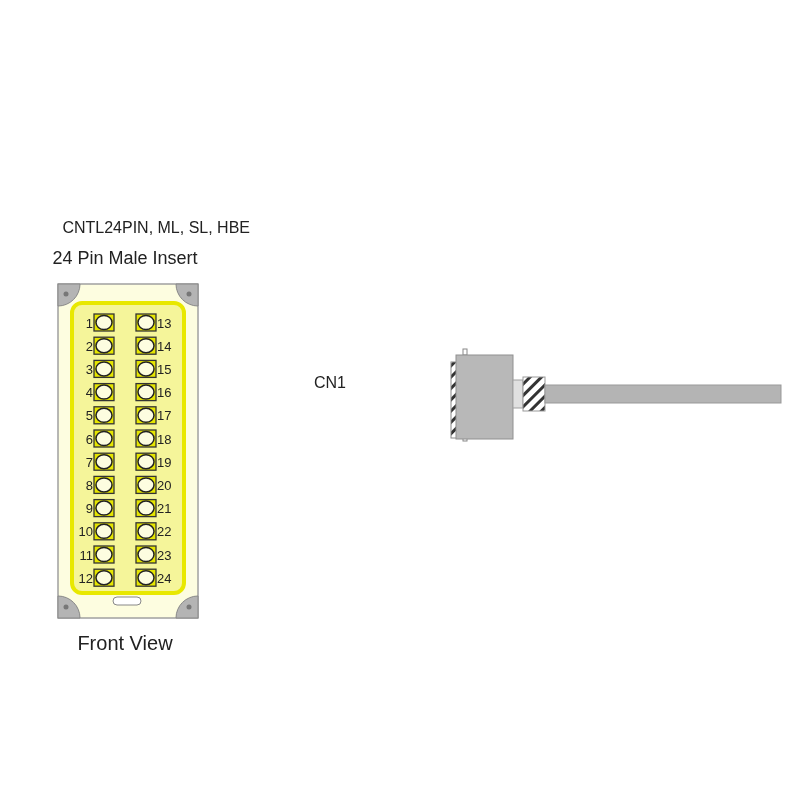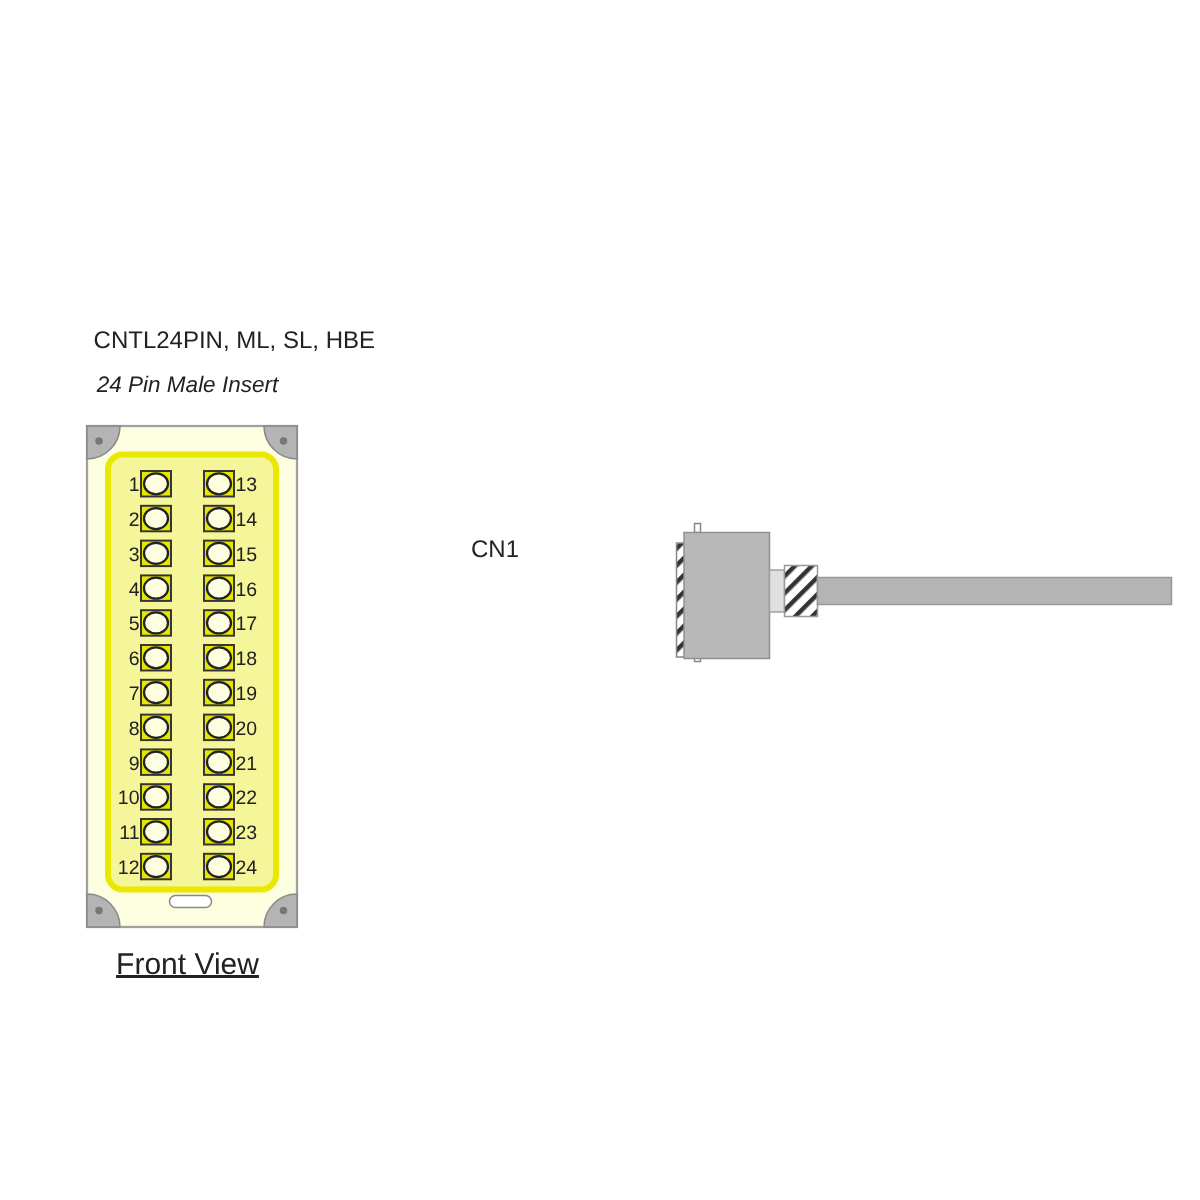--- a/index.html
+++ b/index.html
@@ -1,21 +1,21 @@
 <!DOCTYPE html>
 <html><head>
 <meta charset="utf-8">
 <style>
   html,body{margin:0;padding:0;background:#fff;}
   body{width:800px;height:800px;position:relative;overflow:hidden;font-family:"Liberation Sans",sans-serif;color:#222;}
   .abs{position:absolute;}
   .t1{left:0;width:250px;top:219px;text-align:right;font-size:16px;}
-  .t2{left:0;width:250px;top:248px;text-align:center;font-size:15px;font-style:italic;}
-  .t3{left:0;width:250px;top:632px;text-align:center;font-size:20px;text-decoration:underline;}
-  .cn{left:240px;width:180px;top:357px;text-align:center;font-size:16px;line-height:19px;}
+  .t2{left:0;width:250px;top:248px;text-align:center;font-size:18px;}
+  .t3{left:0;width:250px;top:632px;text-align:center;font-size:20px;}
+  .cn{left:240px;width:180px;top:373px;text-align:center;font-size:16px;line-height:19px;}
   svg{position:absolute;left:0;top:0;}
   .pinlbl{font-family:"Liberation Sans",sans-serif;font-size:13px;fill:#222;}
 </style>
 </head>
 <body>
 
 <div class="abs t1">CNTL24PIN, ML, SL, HBE</div>
 <div class="abs t2">24 Pin Male Insert</div>
 <div class="abs t3">Front View</div>
 

